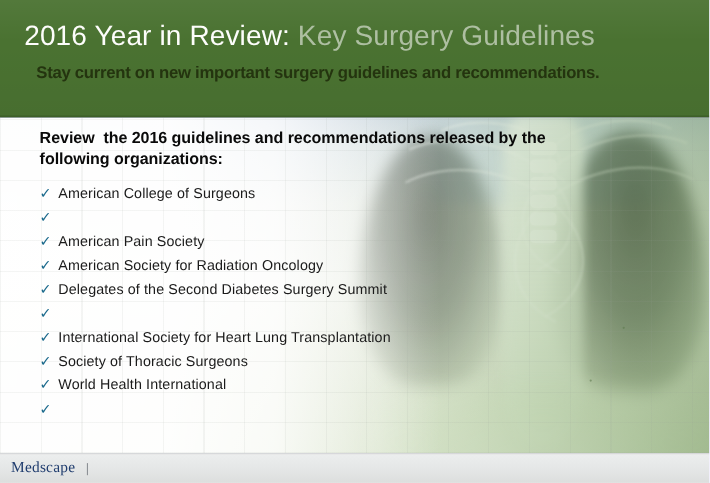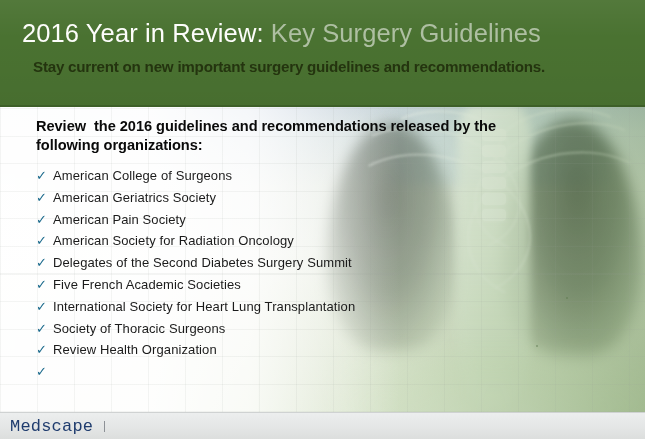--- a/index.html
+++ b/index.html
@@ -306,22 +306,22 @@
   .footer-inner {
     position: absolute;
     left: 10px;
     right: 8px;
     top: 0;
     bottom: 0;
     display: flex;
     align-items: center;
   }
   .footer-logo {
-    font-family: Liberation Mono, monospace;
-    font-size: 17px;
+    font-family: Liberation Serif, serif;
+    font-size: 14px;
     color: #1f3c6e;
     letter-spacing: 0.2px;
     flex: 0 0 auto;
   }
   .footer-divider {
     flex: 0 0 auto;
     width: 1px;
     height: 11px;
     background: #8d9196;
     margin: 0 11px;
@@ -398,49 +398,47 @@
 
       <div class="lead">Review  the 2016 guidelines and recommendations released by the following organizations:</div>
 
       <ul class="org-list">
         <li class="org-item">
           <span class="check-icon">✓</span>
           <span class="org-label">American College of Surgeons</span>
         </li>
         <li class="org-item">
           <span class="check-icon">✓</span>
-          <span class="org-label">American Geriatrics Society</span>
         </li>
         <li class="org-item">
           <span class="check-icon">✓</span>
           <span class="org-label">American Pain Society</span>
         </li>
         <li class="org-item">
           <span class="check-icon">✓</span>
           <span class="org-label">American Society for Radiation Oncology</span>
         </li>
         <li class="org-item">
           <span class="check-icon">✓</span>
           <span class="org-label">Delegates of the Second Diabetes Surgery Summit</span>
         </li>
         <li class="org-item">
           <span class="check-icon">✓</span>
-          <span class="org-label">Five French Academic Societies</span>
         </li>
         <li class="org-item">
           <span class="check-icon">✓</span>
           <span class="org-label">International Society for Heart Lung Transplantation</span>
         </li>
         <li class="org-item">
           <span class="check-icon">✓</span>
           <span class="org-label">Society of Thoracic Surgeons</span>
         </li>
         <li class="org-item">
           <span class="check-icon">✓</span>
-          <span class="org-label">Review Health Organization</span>
+          <span class="org-label">World Health International</span>
         </li>
         <li class="org-item">
           <span class="check-icon">✓</span>
         </li>
       </ul>
 
     </div>
   </div>
 
   <div class="footer">

